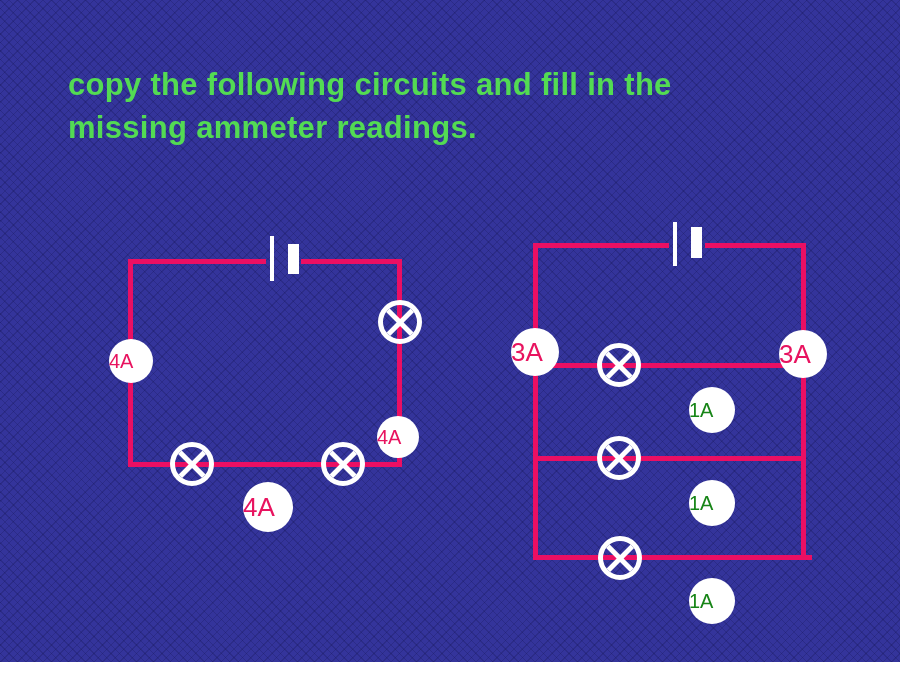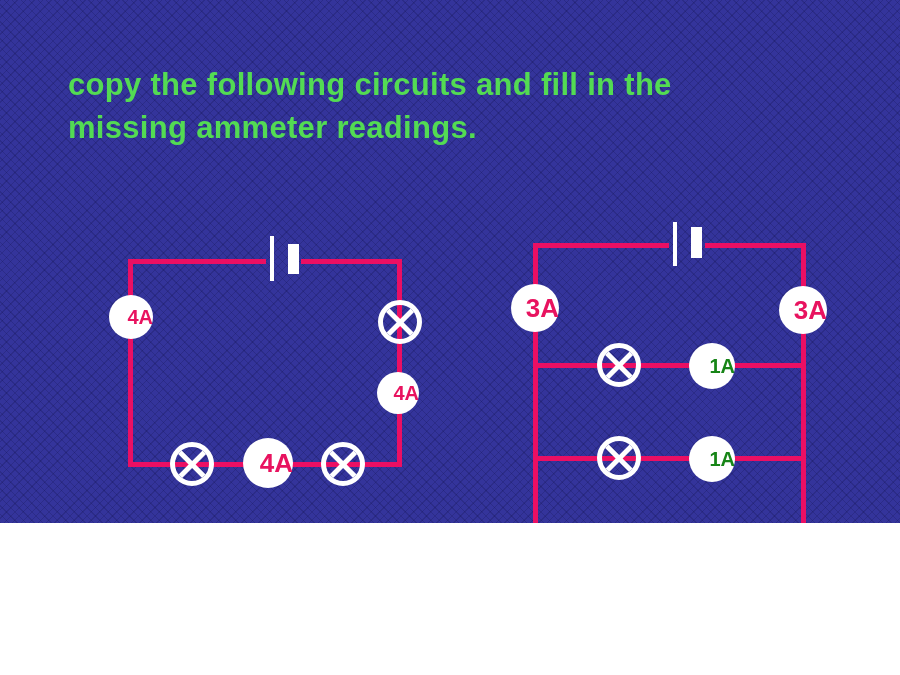--- a/index.html
+++ b/index.html
@@ -5,21 +5,21 @@
   :root{
     --bg:#34349B;
     --wire:#EB0F63;
     --title-green:#53DB53;
     --pink-text:#E8135F;
     --green-text:#178517;
   }
   html,body{margin:0;padding:0;}
   .slide{
     position:relative;
-    width:900px;height:523px;
+    width:900px;height:662px;
     background-color:var(--bg);
     background-image:
       repeating-linear-gradient(45deg, rgba(15,15,70,0.22) 0 1px, transparent 1px 6px),
       repeating-linear-gradient(135deg, rgba(15,15,70,0.22) 0 1px, transparent 1px 6px);
     overflow:hidden;
     font-family:"Liberation Sans", sans-serif;
   }
   .title{
     position:absolute;
     left:68px;top:64px;width:740px;
@@ -45,23 +45,24 @@
     left:-12%;right:-12%;
     top:50%;height:5px;margin-top:-2.5px;
     background:#ffffff;
   }
   .lamp::before{transform:rotate(45deg);}
   .lamp::after{transform:rotate(-45deg);}
   .ammeter{
     position:absolute;
     background:#ffffff;
     border-radius:50%;
-    display:flex;align-items:center;justify-content:flex-end;
-    font-weight:bold;
+    display:flex;align-items:center;justify-content:flex-start;
+    font-weight:normal;
     z-index:4;
+    margin-top:44px;
   }
   .ammeter.pink{color:var(--pink-text);}
   .ammeter.green{color:var(--green-text);}
   .fs20{font-size:20px;} .fs22{font-size:26px;}
 </style>
 </head>
 <body>
 
 <div class="slide">
 

